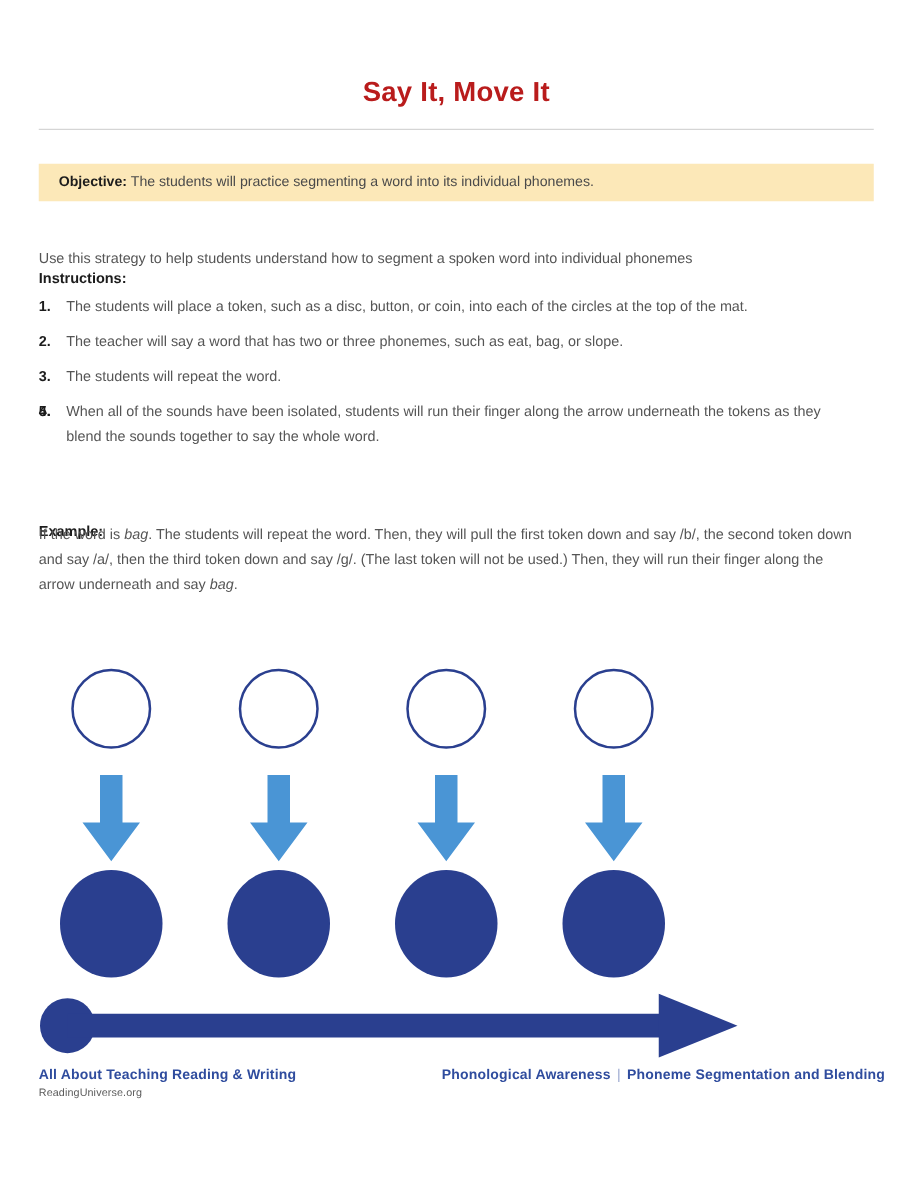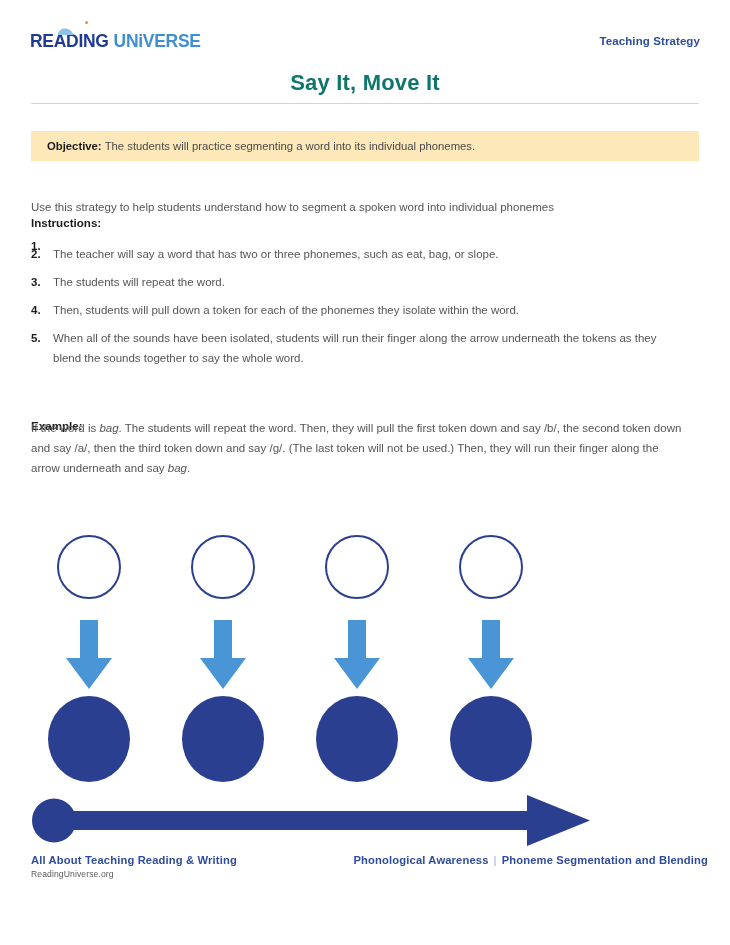--- a/index.html
+++ b/index.html
@@ -72,27 +72,27 @@
   .header-kicker {
     color: #2f4c9e;
     font-size: 11.5px;
     font-weight: bold;
     letter-spacing: 0.1px;
   }
 
   
   .title {
     position: absolute;
-    top: 70px;
+    top: 61px;
     left: 0;
     width: 730px;
     text-align: center;
     font-size: 22px;
     font-weight: bold;
-    color: #0f766e;
+    color: #b91c1c;
     letter-spacing: 0.2px;
   }
   .title-rule {
     position: absolute;
     top: 103px;
     left: 31px;
     width: 668px;
     height: 1px;
     background: #d5d5d5;
   }
@@ -265,60 +265,47 @@
     color: #1c1c1c;
     margin-top: 5px;
     letter-spacing: 0.2px;
   }
 </style>
 </head>
 <body>
 
 <div class="page">
 
-  <div class="header">
-    <div class="logo">
-      <span class="logo-reading">READING</span>
-      <span class="logo-dot-orange"></span>
-      <span class="logo-universe">UNiVERSE</span>
-      <span class="logo-cloud">
-        <svg width="17" height="9" viewBox="0 0 17 9">
-          <path d="M1 8 C1 4 4 1.5 8 1.5 C12 1.5 15.5 4 16 8 Z" fill="#8fc3ea"></path>
-        </svg>
-      </span>
-    </div>
-    <div class="header-kicker">Teaching Strategy</div>
-  </div>
 
   <div class="title">Say It, Move It</div>
   <div class="title-rule"></div>
 
   <div class="objective">
     <b>Objective:</b>
     <span>The students will practice segmenting a word into its individual phonemes.</span>
   </div>
 
   <div class="intro">Use this strategy to help students understand how to segment a spoken word into individual phonemes</div>
 
   <div class="section-head" id="instructions-head">Instructions:</div>
   <ol class="steps">
     <li>
       <span class="num">1.</span>
+      <span>The students will place a token, such as a disc, button, or coin, into each of the circles at the top of the mat.</span>
     </li>
     <li>
       <span class="num">2.</span>
       <span>The teacher will say a word that has two or three phonemes, such as eat, bag, or slope.</span>
     </li>
     <li>
       <span class="num">3.</span>
       <span>The students will repeat the word.</span>
     </li>
     <li>
       <span class="num">4.</span>
-      <span>Then, students will pull down a token for each of the phonemes they isolate within the word.</span>
     </li>
     <li>
       <span class="num">5.</span>
       <span>When all of the sounds have been isolated, students will run their finger along the arrow underneath the tokens as they blend the sounds together to say the whole word.</span>
     </li>
   </ol>
 
   <div class="section-head" id="example-head">Example:</div>
   <div class="example-body">
     <span>If the word is </span><i>bag</i><span>. The students will repeat the word. Then, they will pull the first token down and say /b/, the second token down and say /a/, then the third token down and say /g/. (The last token will not be used.) Then, they will run their finger along the arrow underneath and say </span><i>bag</i><span>.</span>

